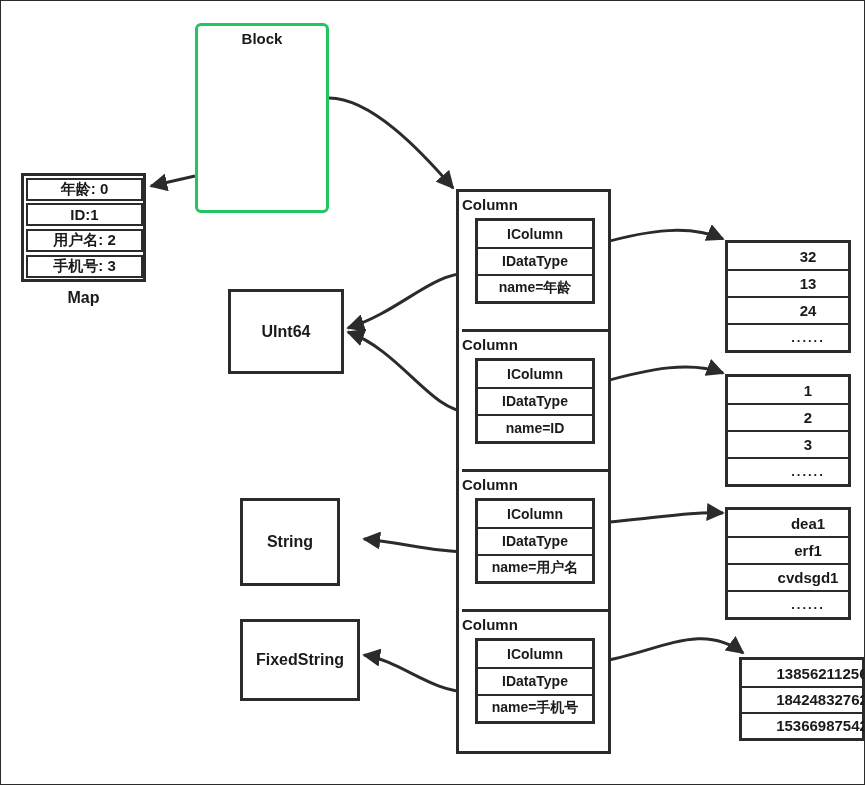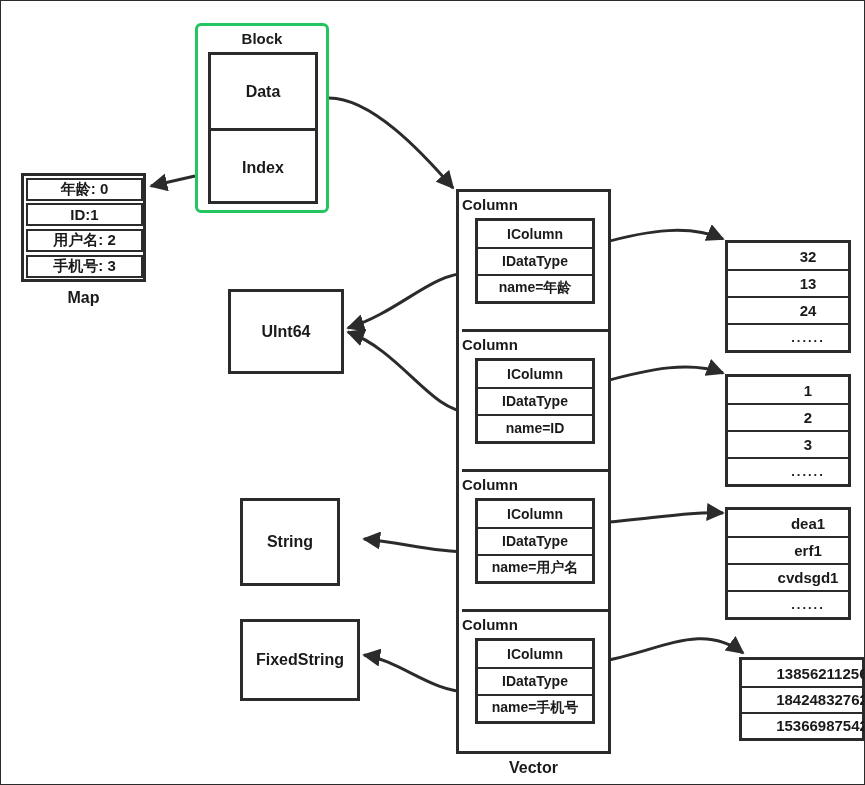--- a/index.html
+++ b/index.html
@@ -209,24 +209,20 @@
 
     <path d="M 468 411 C 430 411 400 350 347 331" fill="none" stroke="#2b2b2b" stroke-width="3" marker-end="url(#arrow)"></path>
 
     <path d="M 468 551 C 430 551 405 542 363 538" fill="none" stroke="#2b2b2b" stroke-width="3" marker-end="url(#arrow)"></path>
 
     <path d="M 468 691 C 430 691 400 660 363 654" fill="none" stroke="#2b2b2b" stroke-width="3" marker-end="url(#arrow)"></path>
   </svg>
 
   <div class="box" id="block-outer">
     <div class="caption-top" id="block-title">Block</div>
-    <div id="block-inner">
-      <div class="block-seg" id="block-data">Data</div>
-      <div class="block-seg" id="block-index">Index</div>
-    </div>
   </div>
 
   <div id="map-outer">
     <div class="map-row" style="top:2px">年龄: 0</div>
     <div class="map-row" style="top:27px">ID:1</div>
     <div class="map-row" style="top:53px">用户名: 2</div>
     <div class="map-row" style="top:79px">手机号: 3</div>
   </div>
   <div class="label-under" style="left:20px; top:288px; width:125px;">Map</div>
 
@@ -262,21 +258,20 @@
     <div class="column-group last" style="top:420px; height:139px;">
       <div class="column-caption">Column</div>
       <div class="column-inner">
         <div class="col-row r0">IColumn</div>
         <div class="col-row r1">IDataType</div>
         <div class="col-row r2">name=手机号</div>
       </div>
     </div>
 
   </div>
-  <div class="label-under" style="left:455px; top:758px; width:155px;">Vector</div>
 
   <div class="type-box" id="type-uint64">UInt64</div>
   <div class="type-box" id="type-string">String</div>
   <div class="type-box" id="type-fixedstring">FixedString</div>
 
   <div class="vstack" id="vals-age">
     <div class="vrow h28" style="top:0px">32</div>
     <div class="vrow h28" style="top:27px">13</div>
     <div class="vrow h28" style="top:54px">24</div>
     <div class="vrow h28 lastrow dots" style="top:81px; height:26px;">......</div>

